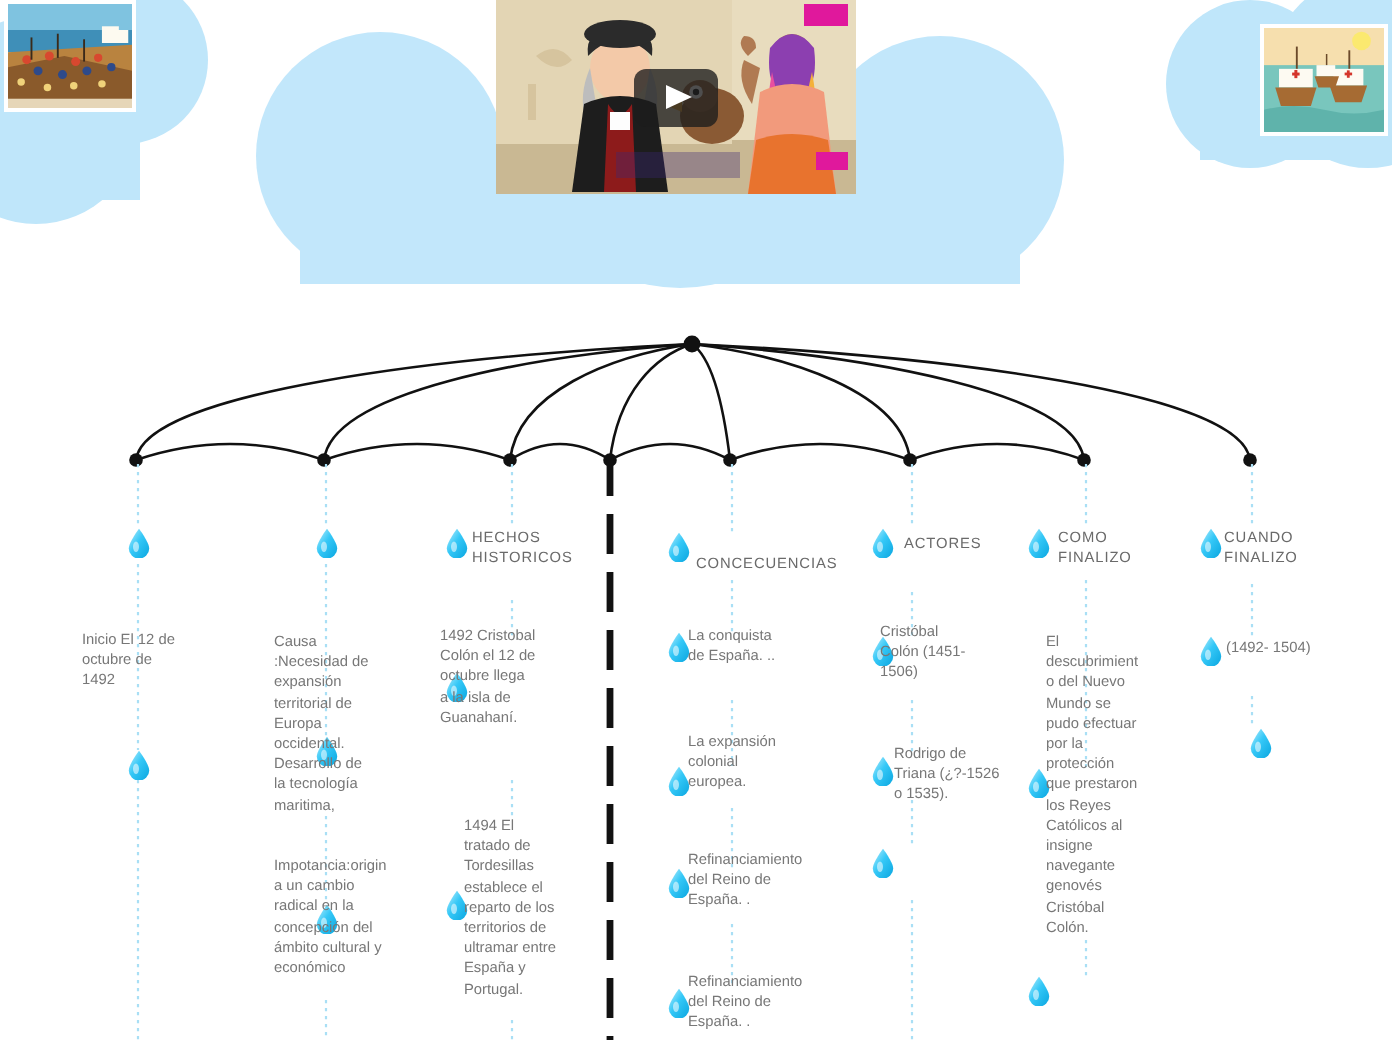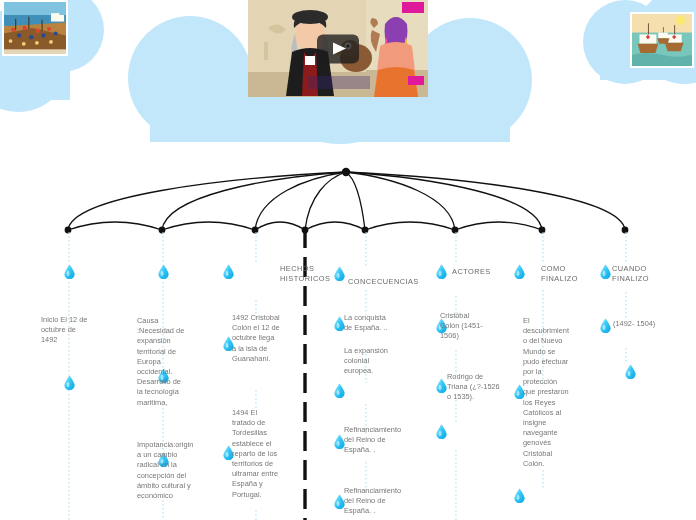--- a/index.html
+++ b/index.html
@@ -522,31 +522,31 @@
         <defs>
           <linearGradient id="g23" x1="0" y1="0" x2="1" y2="1">
             <stop offset="0%" stop-color="#bdeffd"></stop>
             <stop offset="45%" stop-color="#35c8f7"></stop>
             <stop offset="100%" stop-color="#0aa6e0"></stop>
           </linearGradient>
         </defs>
         <path d="M5.5 0.4 C5.5 0.4 10.6 7.2 10.6 10.2 A5.1 5.1 0 0 1 0.4 10.2 C0.4 7.2 5.5 0.4 5.5 0.4 Z" fill="url(#g23)"></path>
         <ellipse cx="4" cy="9.4" rx="1.5" ry="2.6" fill="#ffffff" opacity="0.55"></ellipse>
       </svg></div>
-    <div class="node" style="left: 232px; top: 264px; margin-left: 44px;">
+    <div class="node" style="left: 232px; top: 264px;">
       <div class="label head">HECHOS
 HISTORICOS</div>
     </div>
     <div class="node" style="left: 344px; top: 277px; align-items: center;">
       <div class="label head">CONCECUENCIAS</div>
     </div>
     <div class="node" style="left: 448px; top: 267px; text-align: center;">
       <div class="label head">ACTORES</div>
     </div>
-    <div class="node" style="left: 525px; top: 264px; margin-left: 12px;">
+    <div class="node" style="left: 525px; top: 264px;">
       <div class="label head">COMO
 FINALIZO</div>
     </div>
     <div class="node" style="left: 608px; top: 264px;">
       <div class="label head">CUANDO
 FINALIZO</div>
     </div>
     <div class="node" style="left: 41px; top: 315px; max-width: 78px;">
       <div class="label">Inicio El 12 de
 octubre de
@@ -556,29 +556,29 @@
       <div class="label">Causa
 :Necesidad de
 expansión
 territorial de
 Europa
 occidental.
 Desarrollo de
 la tecnología
 maritima,</div>
     </div>
-    <div class="node" style="left: 137px; top: 440px; max-width: 78px;">
+    <div class="node" style="left: 137px; top: 428px; max-width: 78px;">
       <div class="label">Impotancia:origin
 a un cambio
 radical en la
 concepción del
 ámbito cultural y
 económico</div>
     </div>
-    <div class="node" style="left: 232px; top: 313px; max-width: 78px;">
+    <div class="node" style="left: 220px; top: 313px; max-width: 78px;">
       <div class="label">1492 Cristobal
 Colón el 12 de
 octubre llega
 a la isla de
 Guanahaní.</div>
     </div>
     <div class="node" style="left: 232px; top: 408px; max-width: 78px; align-items: center;">
       <div class="label">1494 El
 tratado de
 Tordesillas
@@ -586,21 +586,21 @@
 reparto de los
 territorios de
 ultramar entre
 España y
 Portugal.</div>
     </div>
     <div class="node" style="left: 344px; top: 313px; max-width: 78px;">
       <div class="label">La conquista
 de España. ..</div>
     </div>
-    <div class="node" style="left: 344px; top: 346px; max-width: 78px;">
+    <div class="node" style="left: 344px; top: 366px; max-width: 78px;">
       <div class="label">La expansión
 colonial
 europea.</div>
     </div>
     <div class="node" style="left: 344px; top: 425px; max-width: 78px;">
       <div class="label">Refinanciamiento
 del Reino de
 España. .</div>
     </div>
     <div class="node" style="left: 344px; top: 486px; max-width: 78px;">

